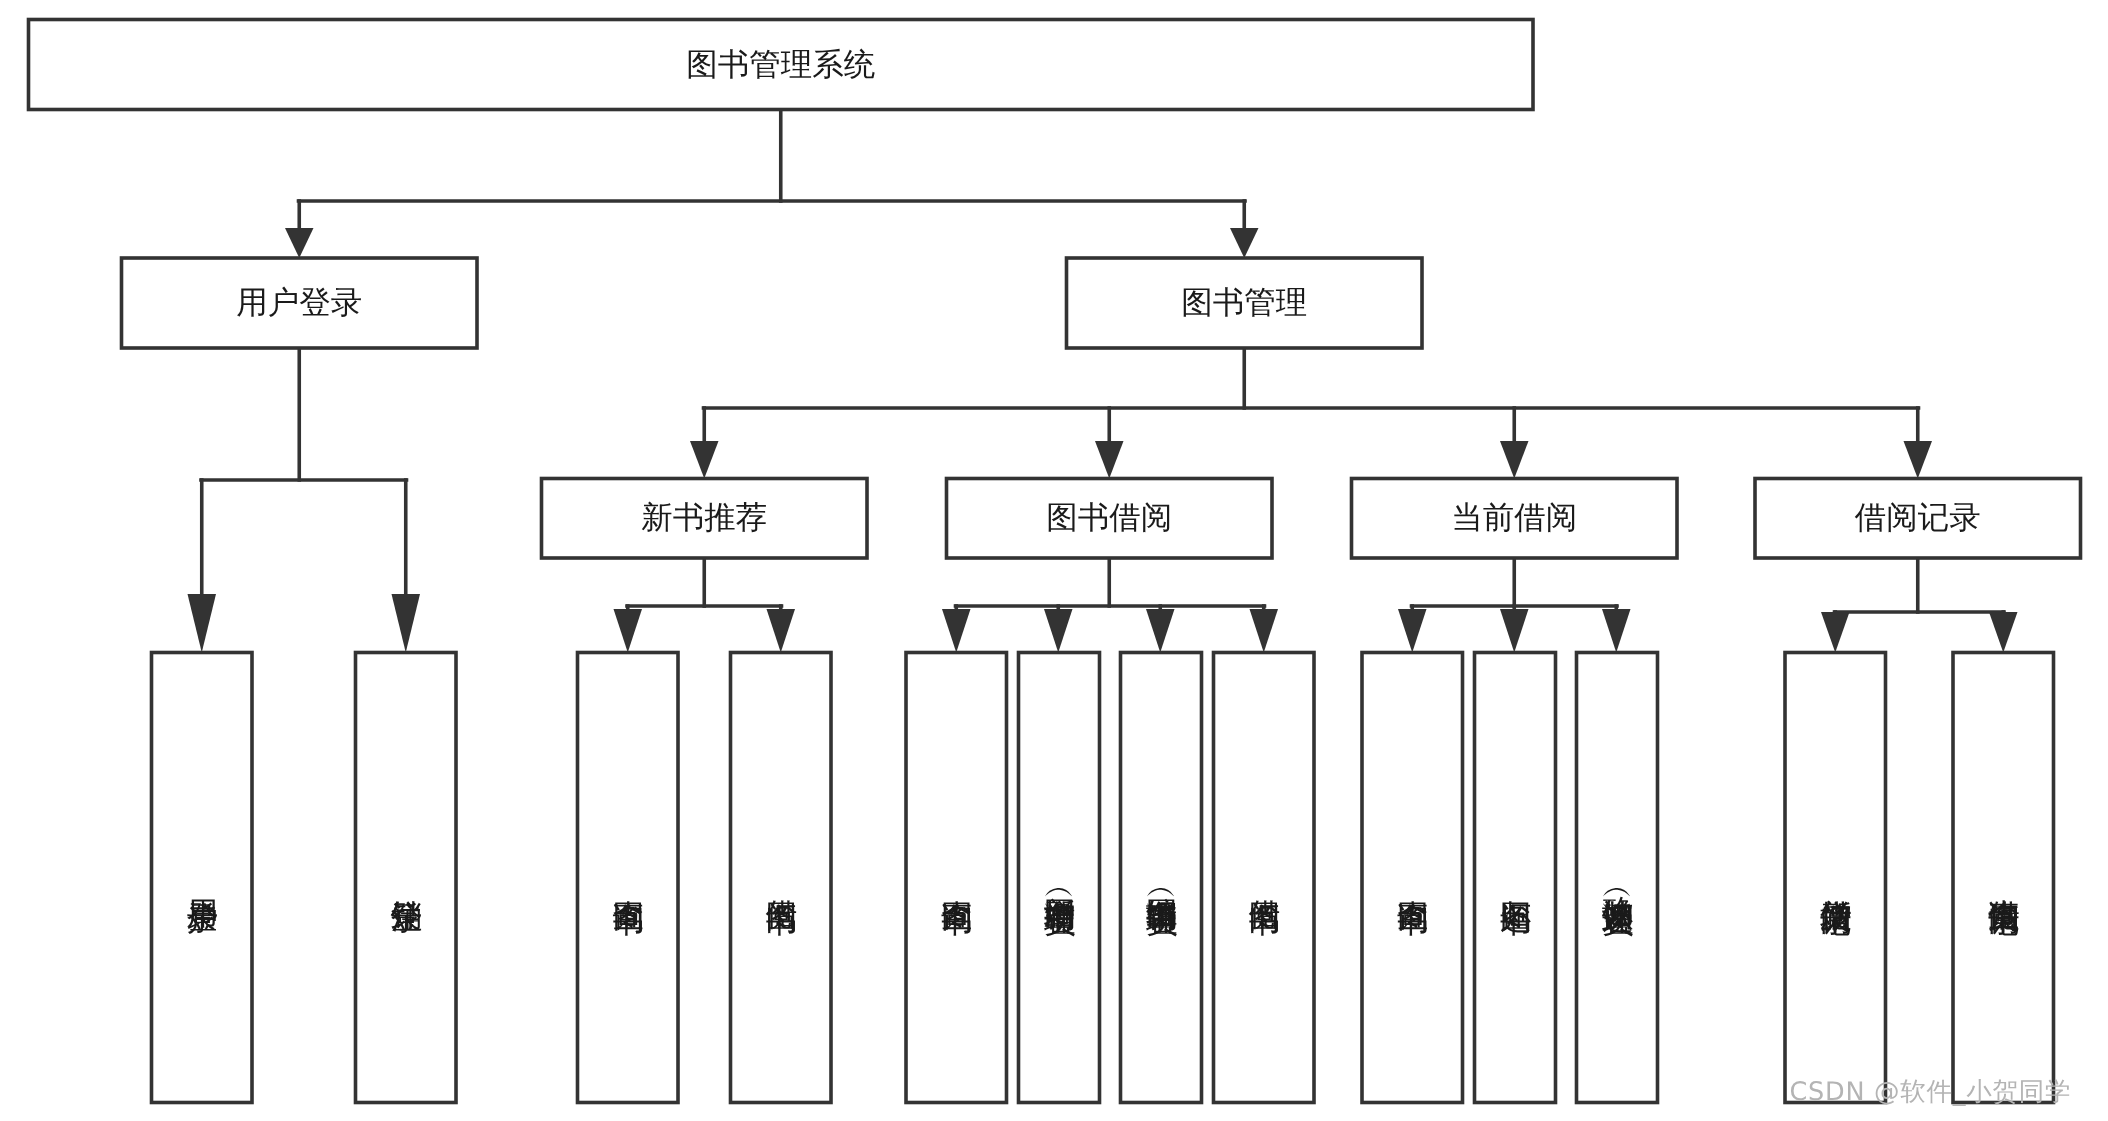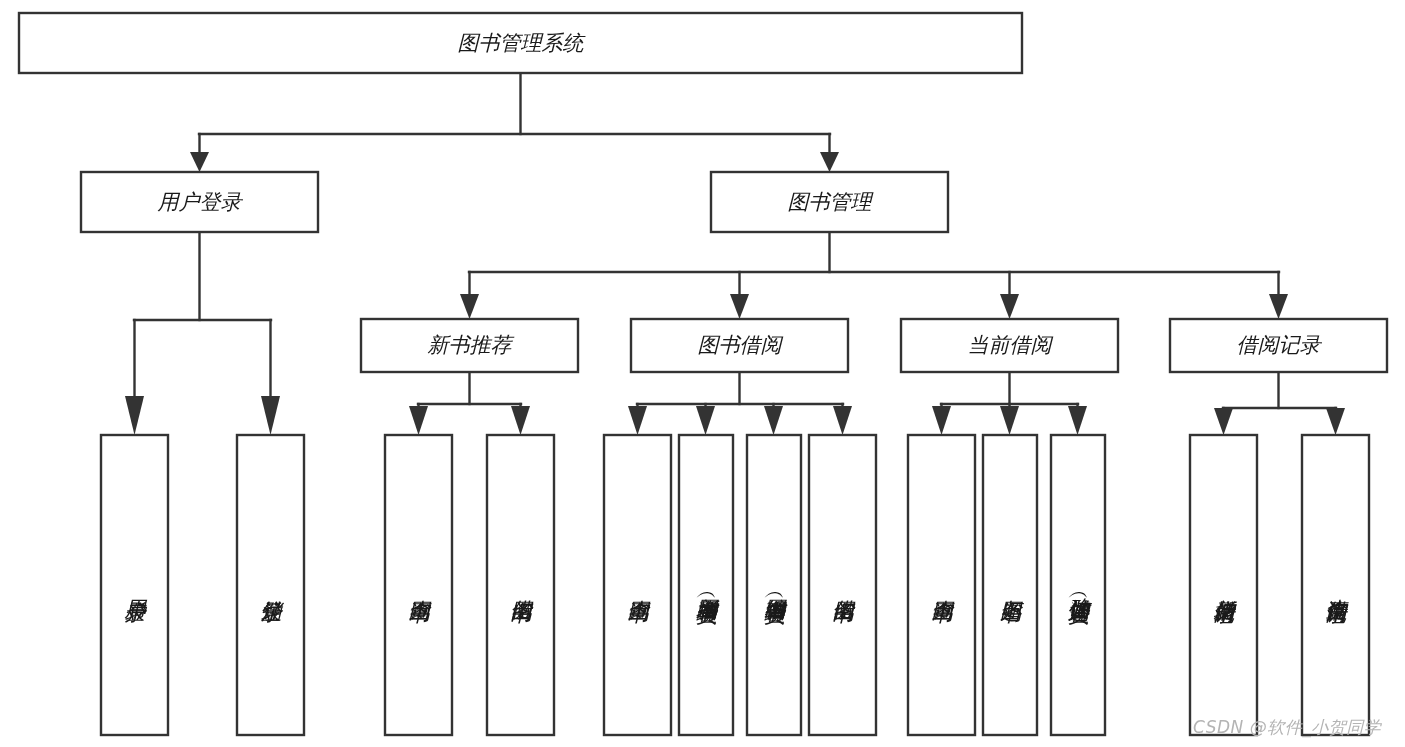--- a/index.html
+++ b/index.html
@@ -11,21 +11,20 @@
     width: 1405px;
     height: 747px;
     font-family: "DejaVu Sans", "Liberation Sans", sans-serif;
     overflow: hidden;
   }
   #diagram-root {
     position: relative;
     width: 1405px;
     height: 747px;
     background: #ffffff;
-    font-style: italic;
   }
   svg#tree-svg {
     position: absolute;
     left: 0;
     top: 0;
     width: 1405px;
     height: 747px;
     display: block;
   }
   .node-box {

